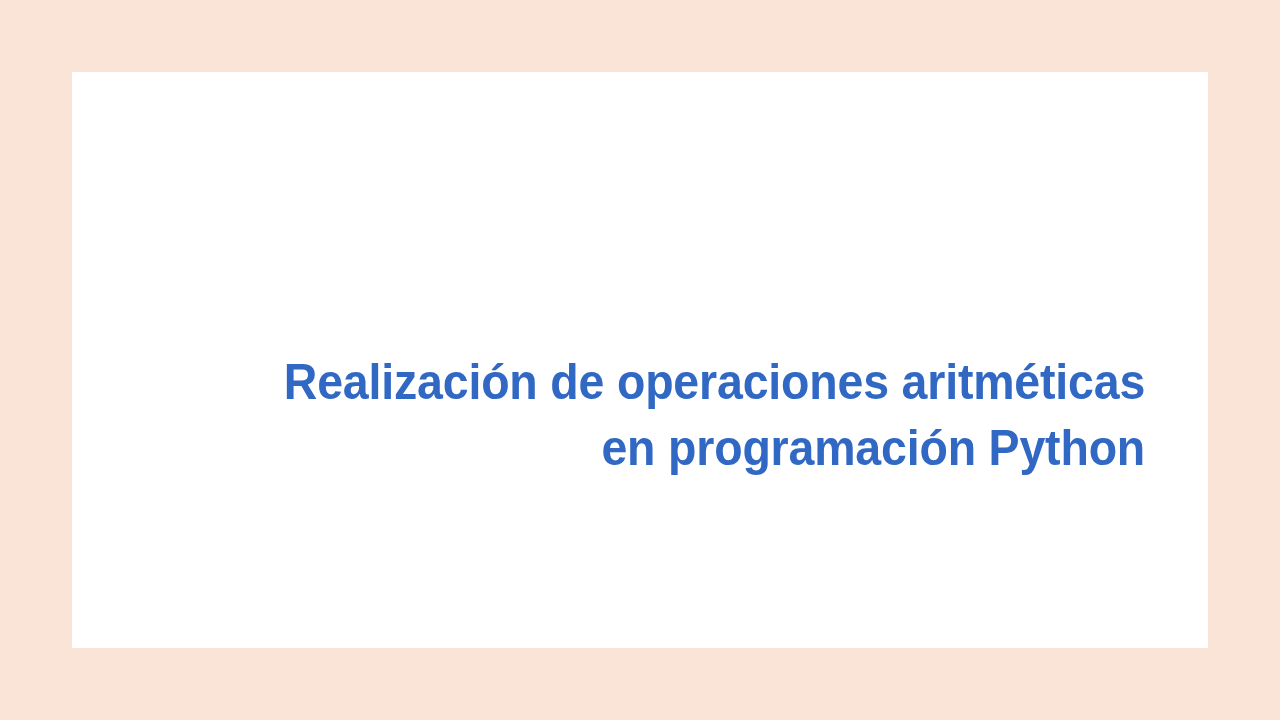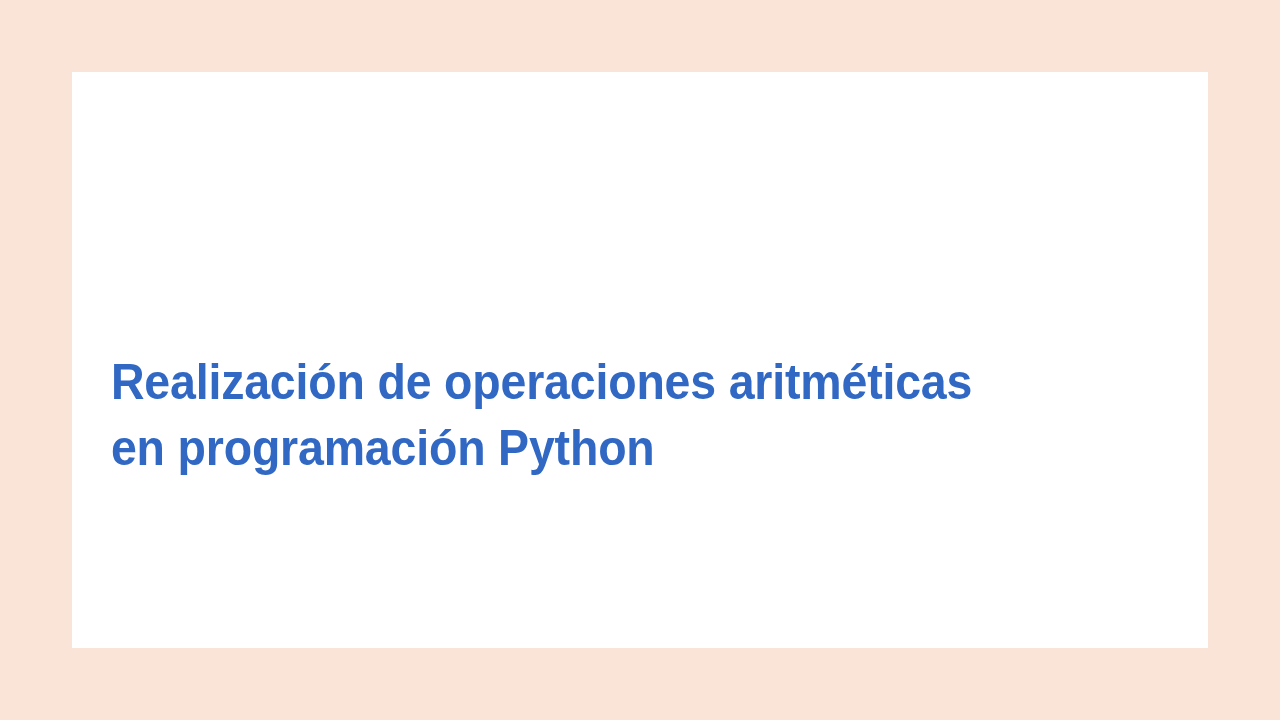--- a/index.html
+++ b/index.html
@@ -34,21 +34,21 @@
   }
 
   
   #title-block {
     position: absolute;
     left: 0;
     top: 0;
     width: 1112px;          
     padding: 0;
     top: 277px;             
-    text-align: left;
+    text-align: right;
   }
 
   .title-line {
     display: block;
     color: #3068c4;
     font-family: "Liberation Sans", sans-serif;
     font-weight: bold;
     font-size: 50px;
     line-height: 66px;
     letter-spacing: -0.2px;

